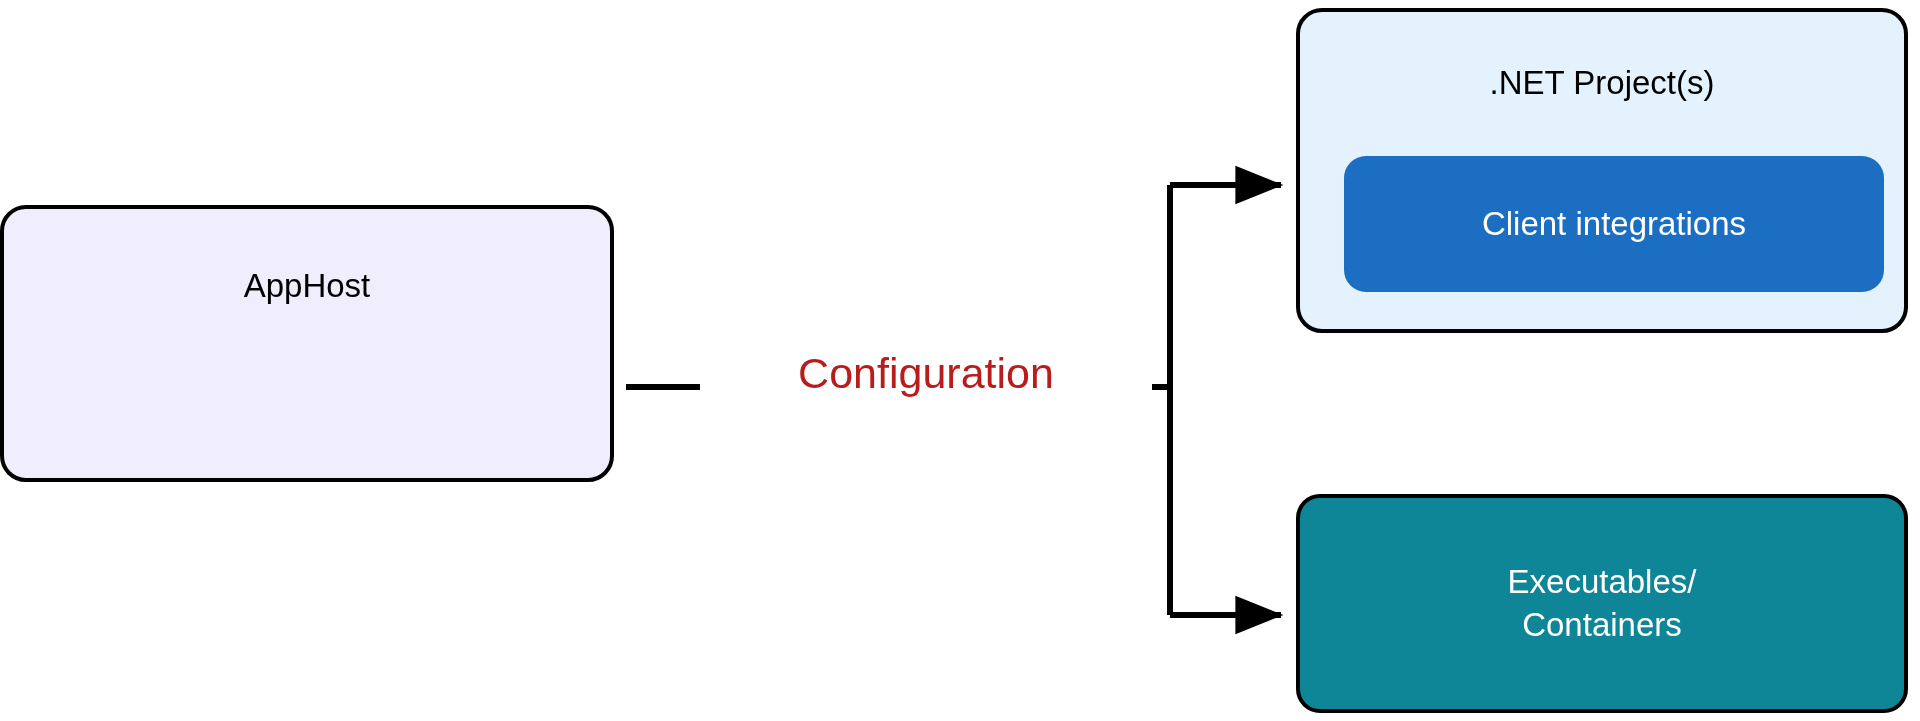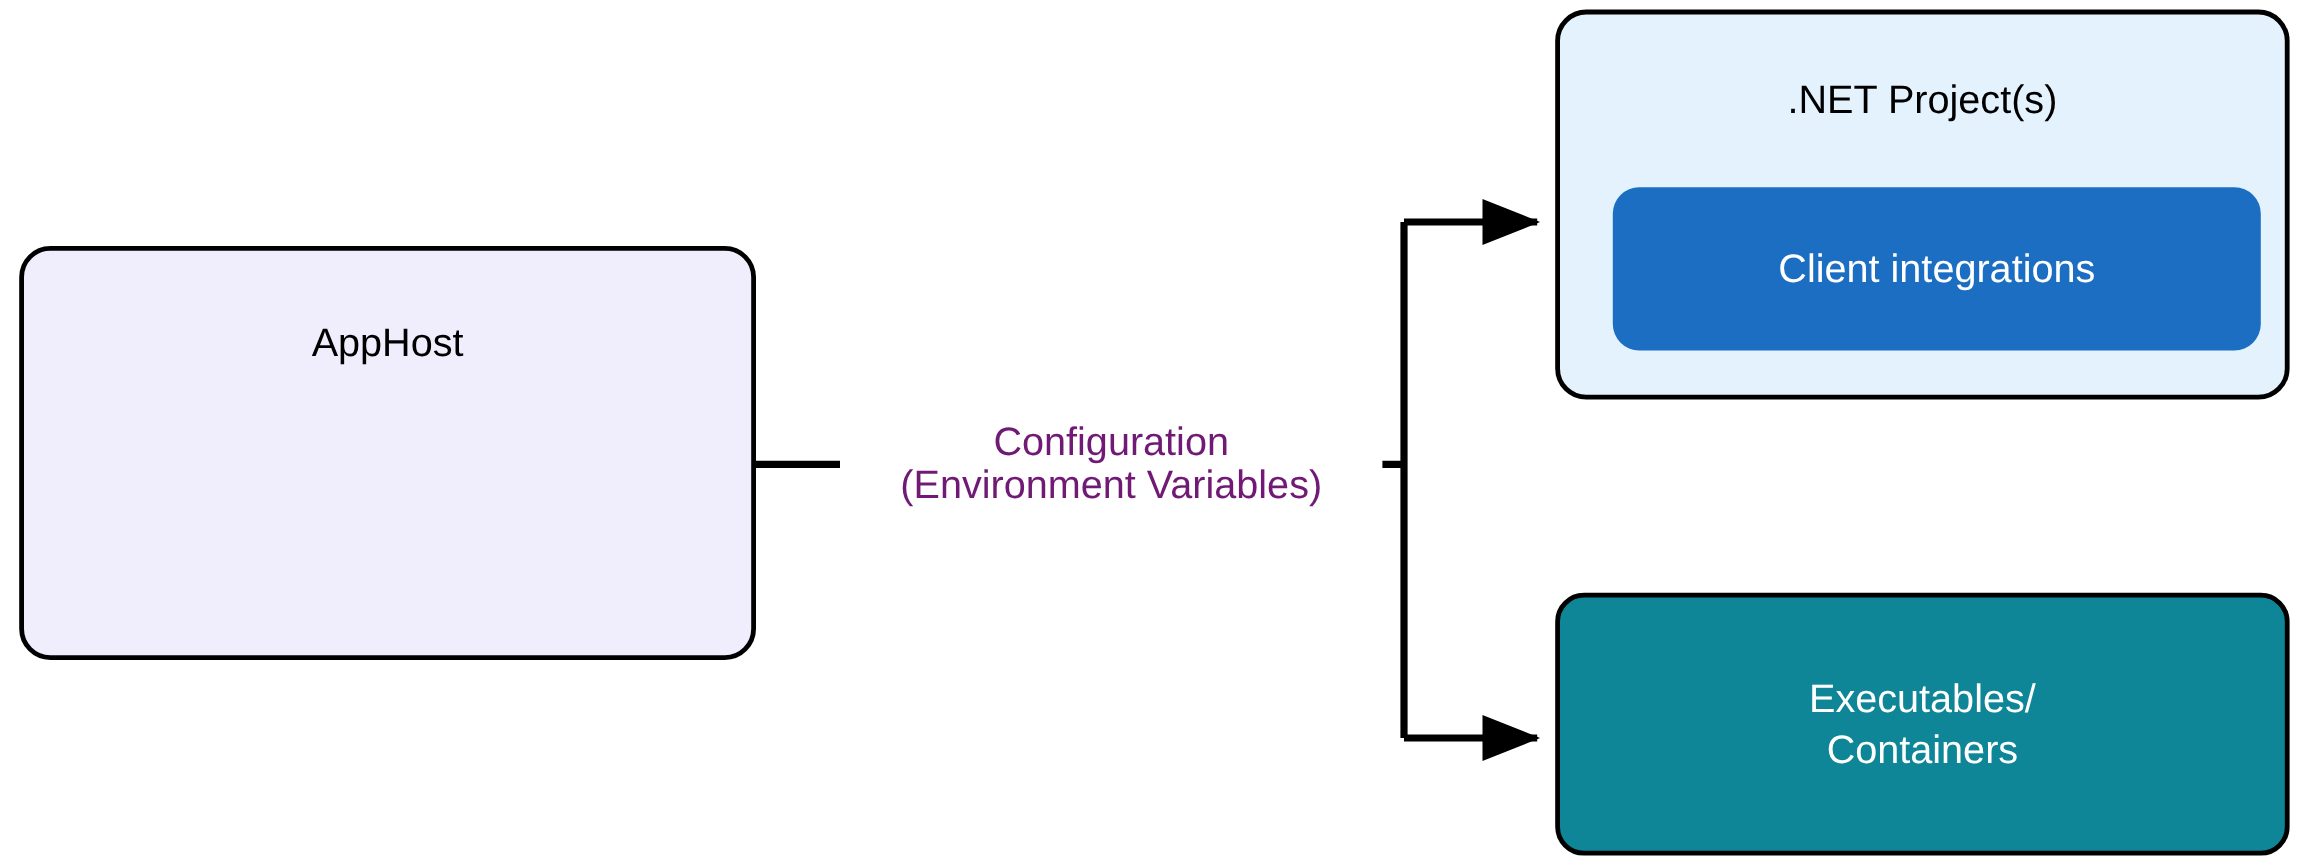--- a/index.html
+++ b/index.html
@@ -53,24 +53,24 @@
   }
   .pill-label {
     font-size: 33px;
     line-height: 1.25;
     color: #ffffff;
     white-space: pre-line;
   }
 
   
   #apphost-node {
-    left: 16px;
+    left: 0;
     top: 205px;
     width: 614px;
-    height: 345px;
+    height: 277px;
     background: #F0EEFD;
   }
   #apphost-title { top: 58px; }
   #hosting-pill {
     left: 36px;
     top: 145px;
     width: 540px;
     height: 160px;
     background: #6741DC;
   }
@@ -110,23 +110,23 @@
     white-space: pre-line;
   }
 
   
   #config-label {
     position: absolute;
     left: 700px;
     top: 348px;
     width: 452px;
     text-align: center;
-    font-size: 33px;
+    font-size: 43px;
     line-height: 1.08;
-    color: #701a75;
+    color: #b91c1c;
     z-index: 5;
     background: #ffffff;
     padding: 2px 0;
   }
   #config-label .l2 { display: block; }
 
   
   #wires {
     position: absolute;
     left: 0; top: 0;
@@ -167,16 +167,15 @@
 
   <div class="node" id="dotnet-node">
     <div class="node-title" id="dotnet-title">.NET Project(s)</div>
     <div class="inner-pill" id="client-pill">
       <span class="pill-label">Client integrations</span>
     </div>
   </div>
 
   <div id="config-label">
     <span class="l1">Configuration</span>
-    <span class="l2">(Environment Variables)</span>
   </div>
 
 </div>
 
 </body></html>

